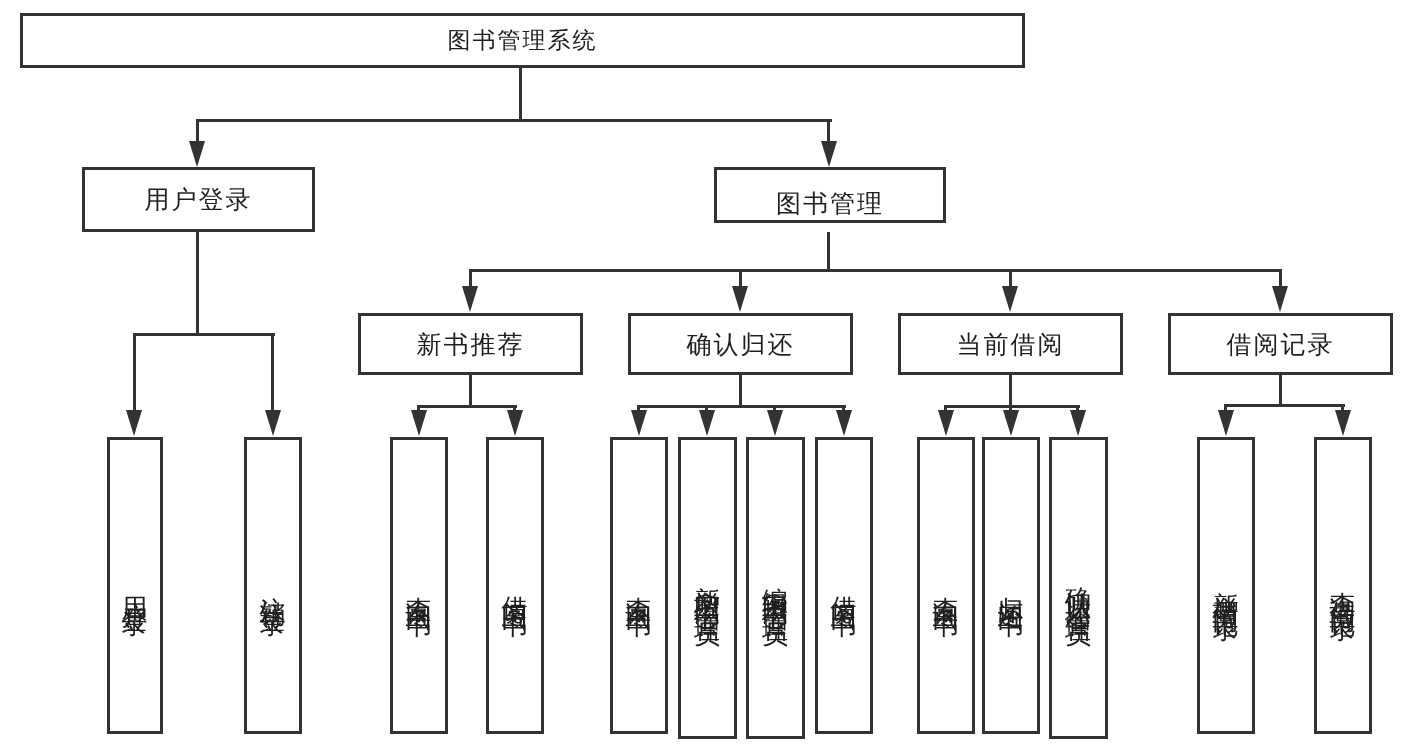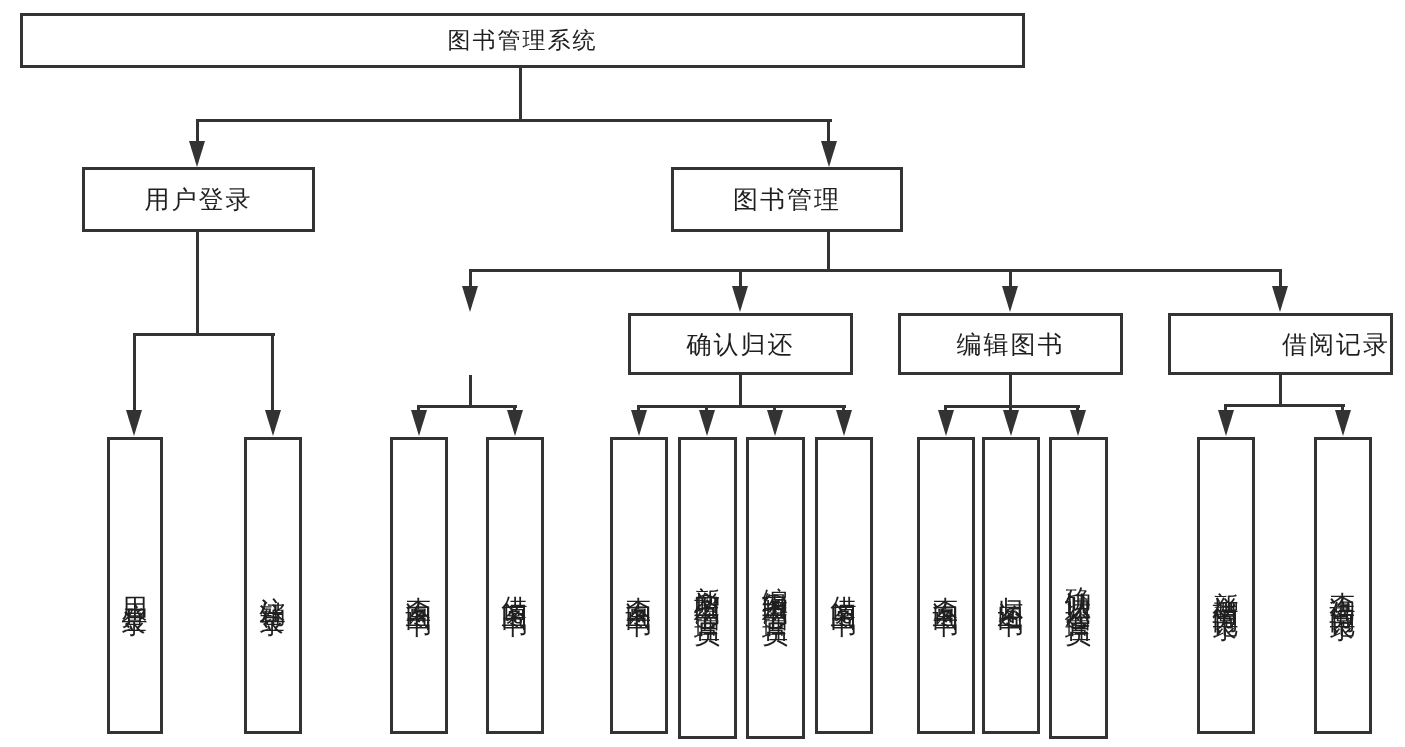--- a/index.html
+++ b/index.html
@@ -99,31 +99,34 @@
       <div class="arrow" style="left: 1335px; top: 410px;"></div>
     </div>
 
   <div class="node hbox root-box" style="left:20px;top:13px;width:1005px;height:55px;">
     <span>图书管理系统</span>
   </div>
 
   <div class="node hbox l2-box" style="left:82px;top:167px;width:233px;height:65px;">
     <span>用户登录</span>
   </div>
-  <div class="node hbox l2-box" style="left:671px;top:167px;width:232px;height:65px;">
+  <div class="node hbox l2-box" style="left:714px;top:167px;width:232px;height:56px;align-items:flex-end;">
     <span>图书管理</span>
   </div>
 
+  <div class="node hbox l3-box" style="left:358px;top:313px;width:225px;height:62px;">
+    <span>新书推荐</span>
+  </div>
   <div class="node hbox l3-box" style="left:628px;top:313px;width:225px;height:62px;">
     <span>确认归还</span>
   </div>
   <div class="node hbox l3-box" style="left:898px;top:313px;width:225px;height:62px;">
-    <span>编辑图书</span>
+    <span>当前借阅</span>
   </div>
-  <div class="node hbox l3-box" style="left:1168px;top:313px;width:225px;height:62px;justify-content:flex-end;">
+  <div class="node hbox l3-box" style="left:1168px;top:313px;width:225px;height:62px;">
     <span>借阅记录</span>
   </div>
 
   <div class="node vbox" style="left:107px;top:437px;width:56px;height:297px;">
     <span>用户登录</span>
   </div>
   <div class="node vbox" style="left:244px;top:437px;width:58px;height:297px;">
     <span>注销登录</span>
   </div>
 

